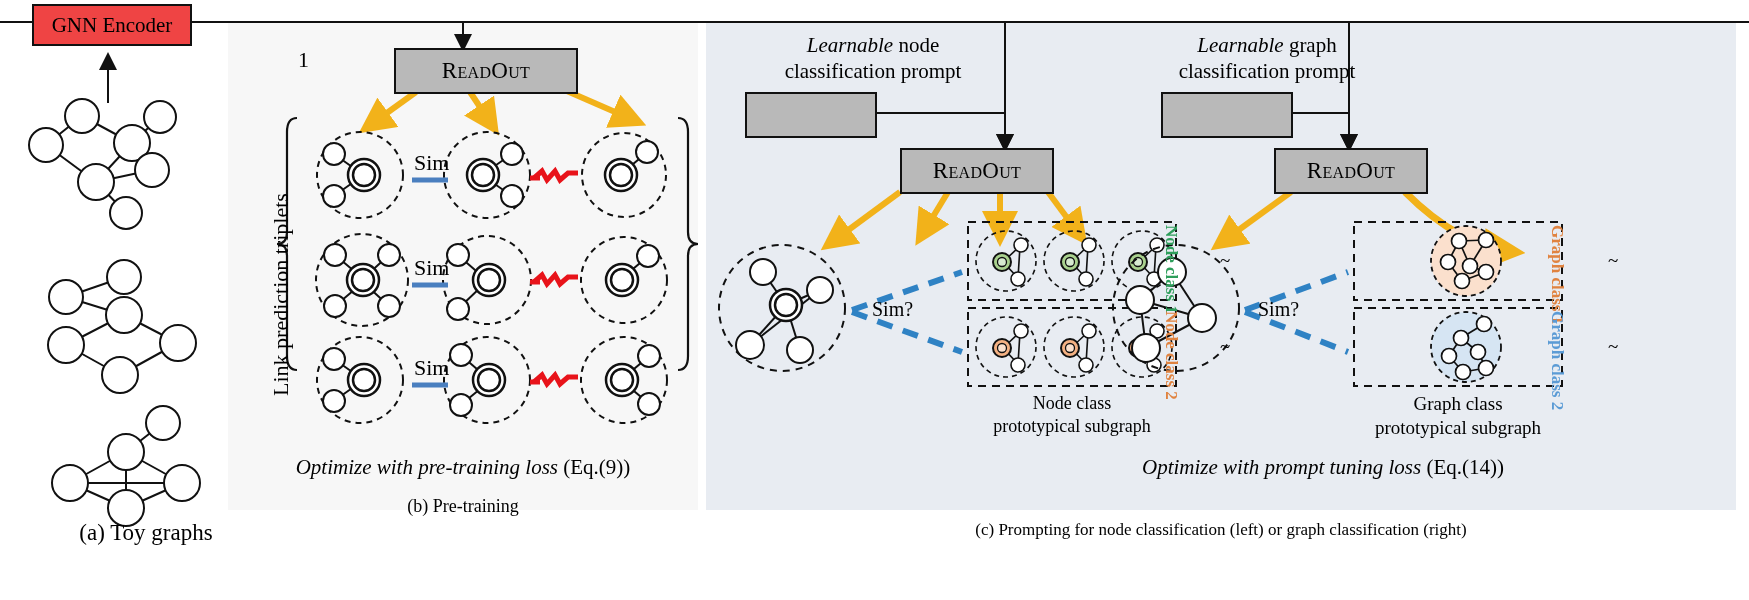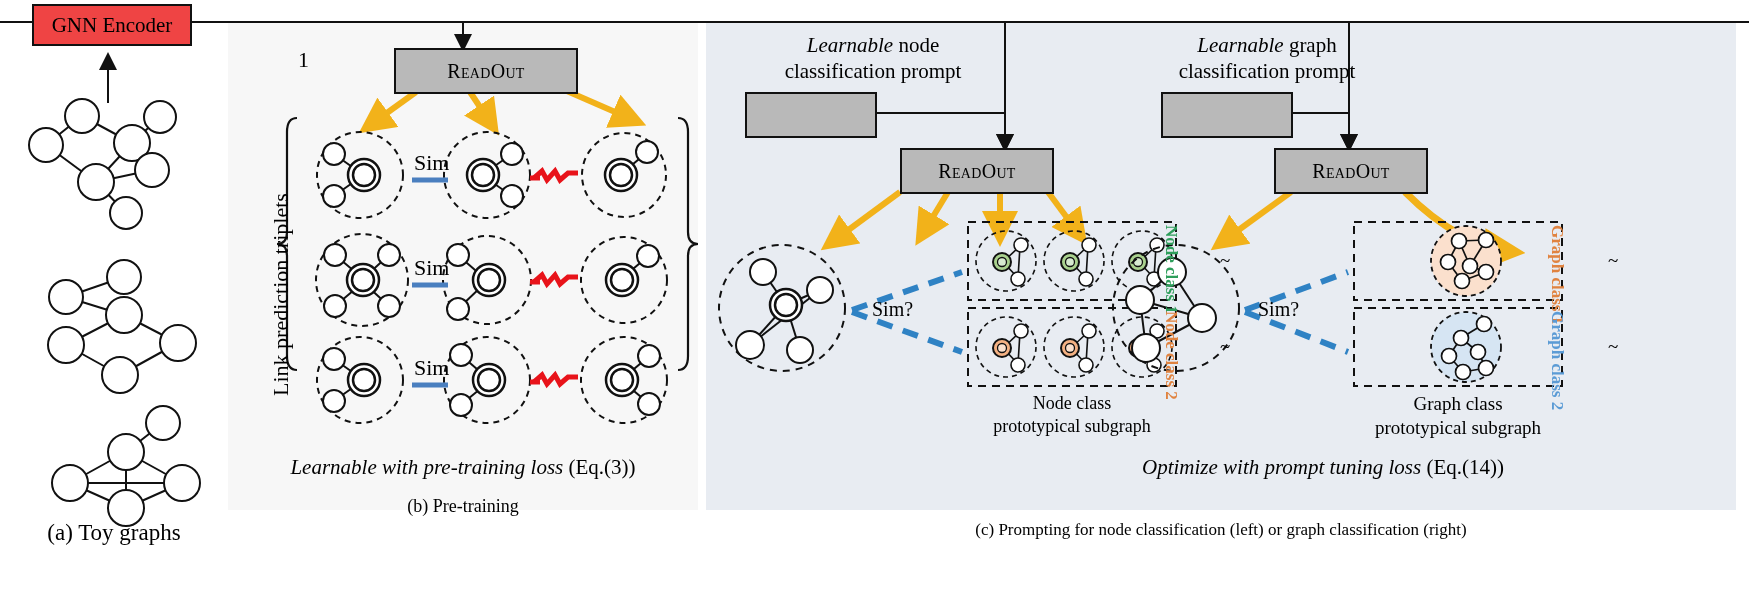--- a/index.html
+++ b/index.html
@@ -4,21 +4,21 @@
 <style>
   html,body{margin:0;padding:0;background:#fff;}
   body{width:1749px;height:600px;position:relative;overflow:hidden;
        font-family:"Liberation Serif",serif;color:#000;}
   .panelB{position:absolute;left:228px;top:22px;width:470px;height:488px;background:#f7f7f7;}
   .panelC{position:absolute;left:706px;top:22px;width:1030px;height:488px;background:#e8ecf2;}
   .topline{position:absolute;left:0;top:21px;width:1749px;height:2px;background:#111;}
   .encbox{position:absolute;left:32px;top:4px;width:156px;height:38px;border:2px solid #111;background:#ef4444;
           display:flex;align-items:center;justify-content:center;font-size:21px;}
   .readout{position:absolute;border:2px solid #111;background:#b9b9b9;display:flex;align-items:center;
-           justify-content:center;font-variant:small-caps;font-size:20px;letter-spacing:.3px;}
+           justify-content:center;font-variant:small-caps;font-size:23px;letter-spacing:.3px;}
   .promptbox{position:absolute;border:2px solid #111;background:#b9b9b9;}
   .cap{position:absolute;text-align:center;font-size:21px;}
   .capital{font-style:italic;}
   .vlabel{position:absolute;transform-origin:0 0;white-space:nowrap;}
   .simtxt{position:absolute;font-size:22px;}
   svg{position:absolute;left:0;top:0;overflow:visible;pointer-events:none;}
   .numlab{position:absolute;font-size:22px;}
   .nclass{position:absolute;white-space:nowrap;font-size:17px;font-weight:600;}
   .tilde{position:absolute;font-size:19px;}
 </style>
@@ -400,21 +400,21 @@
 <div class="readout" style="left:394px;top:48px;width:180px;height:42px;">
   <span>ReadOut</span>
 </div>
 <div class="vlabel" style="left:268px;top:396px;transform:rotate(-90deg);font-size:22px;">Link prediction triplets</div>
 
 <div class="simtxt" style="left:414px;top:150px;">Sim</div>
 <div class="simtxt" style="left:414px;top:255px;">Sim</div>
 <div class="simtxt" style="left:414px;top:355px;">Sim</div>
 
 <div class="cap" style="left:238px;top:455px;width:450px;">
-  <span class="capital">Learnable with pre-training loss</span><span> (Eq.(3))</span>
+  <span class="capital">Optimize with pre-training loss</span><span> (Eq.(9))</span>
 </div>
 
 <div class="cap" style="left:718px;top:32px;width:310px;line-height:1.25;">
   <span class="capital">Learnable</span><span> node</span><br>
   <span>classification prompt</span>
 </div>
 <div class="promptbox" style="left:745px;top:92px;width:128px;height:42px;"></div>
 
 <div class="readout" style="left:900px;top:148px;width:150px;height:42px;">
   <span>ReadOut</span>
@@ -451,15 +451,15 @@
 
 <div class="cap" style="left:1354px;top:392px;width:208px;line-height:1.25;font-size:19px;text-align:center;">
   <span>Graph class</span><br>
   <span>prototypical subgraph</span>
 </div>
 
 <div class="cap" style="left:706px;top:455px;width:1234px;">
   <span class="capital">Optimize with prompt tuning loss</span><span> (Eq.(14))</span>
 </div>
 
-<div class="cap" style="left:0px;top:520px;width:228px;font-size:23px;">(a) Toy graphs</div>
+<div class="cap" style="left:0px;top:520px;width:228px;font-size:23px;padding-left:32px;">(a) Toy graphs</div>
 <div class="cap" style="left:228px;top:496px;width:470px;font-size:18px;">(b) Pre-training</div>
 <div class="cap" style="left:706px;top:520px;width:1030px;font-size:17px;">(c) Prompting for node classification (left) or graph classification (right)</div>
 
 </body></html>

